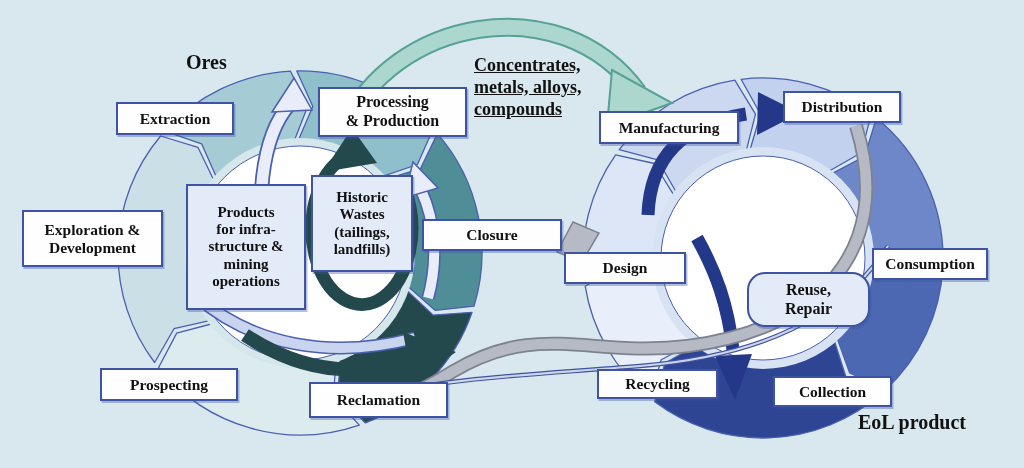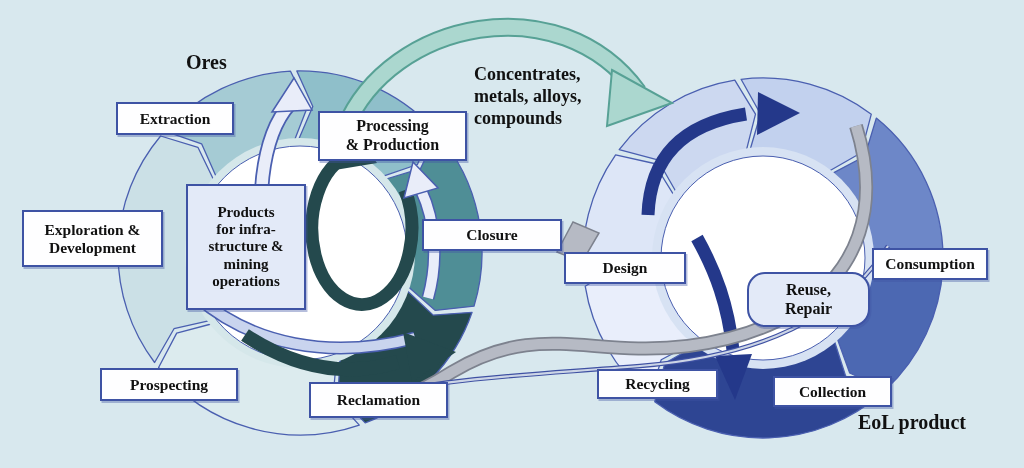--- a/index.html
+++ b/index.html
@@ -110,31 +110,37 @@
 
   <div class="bx" style="left:116px;top:102px;width:118px;height:33px;">Extraction</div>
   <div class="bx" style="left:22px;top:210px;width:141px;height:57px;">Exploration &amp;
 Development</div>
   <div class="bx" style="left:100px;top:368px;width:138px;height:33px;">Prospecting</div>
   <div class="bx bx-light" style="left:186px;top:184px;width:120px;height:126px;font-size:15px;">Products
 for infra-
 structure &amp;
 mining
 operations</div>
-  <div class="bx" style="left:318px;top:87px;width:149px;height:50px;font-size:16px;margin-top:24px;">Processing
+  <div class="bx" style="left:318px;top:87px;width:149px;height:50px;font-size:16px;">Processing
 &amp; Production</div>
+  <div class="bx bx-light" style="left:311px;top:175px;width:102px;height:97px;font-size:15px;">Historic
+Wastes
+(tailings,
+landfills)</div>
   <div class="bx" style="left:422px;top:219px;width:140px;height:32px;">Closure</div>
   <div class="bx" style="left:309px;top:382px;width:139px;height:36px;">Reclamation</div>
 
+  <div class="bx" style="left:599px;top:111px;width:140px;height:33px;">Manufacturing</div>
+  <div class="bx" style="left:783px;top:91px;width:118px;height:32px;">Distribution</div>
   <div class="bx" style="left:564px;top:252px;width:122px;height:32px;">Design</div>
   <div class="bx bx-light" style="left:747px;top:272px;width:123px;height:55px;font-size:16px;border-radius:18px;">Reuse,
 Repair</div>
   <div class="bx" style="left:872px;top:248px;width:116px;height:32px;">Consumption</div>
   <div class="bx" style="left:597px;top:369px;width:121px;height:30px;">Recycling</div>
   <div class="bx" style="left:773px;top:376px;width:119px;height:31px;">Collection</div>
 
   <div class="free" style="left:186px;top:50px;font-size:20px;">Ores</div>
-  <div class="free" style="left:474px;top:64px;font-size:18px;">Concentrates,
+  <div class="free" style="left:474px;top:55px;font-size:18px;text-decoration:underline;">Concentrates,
 metals, alloys,
 compounds</div>
   <div class="free" style="left:858px;top:410px;font-size:20px;">EoL product</div>
 
 </div>
 
 </body></html>

